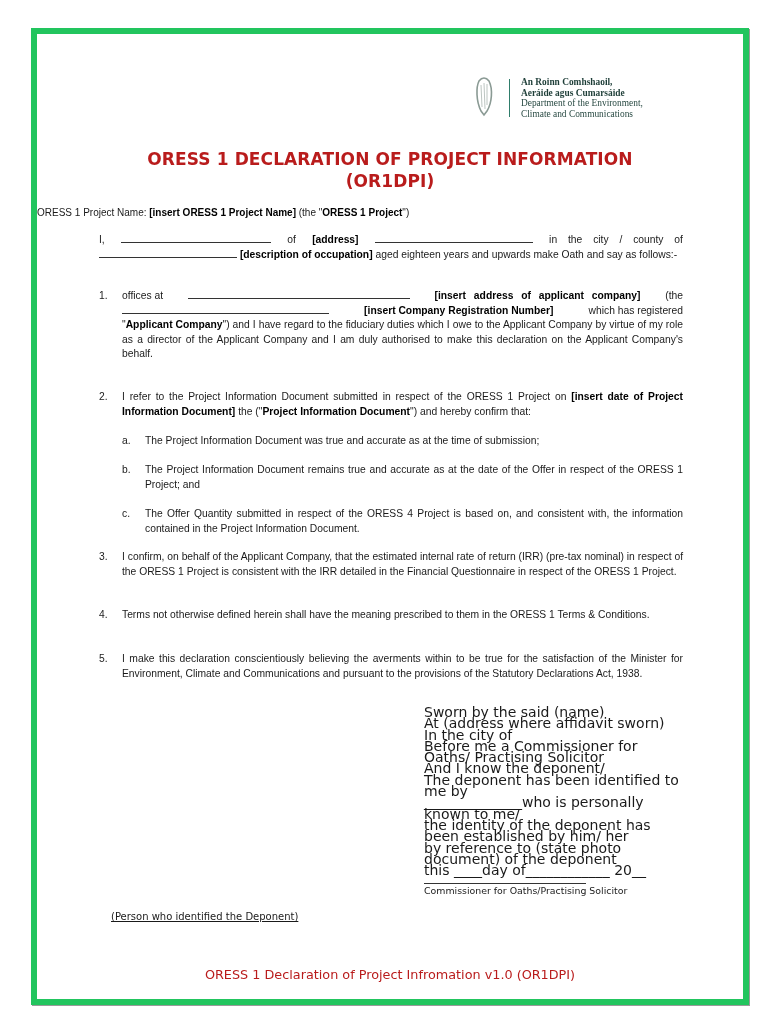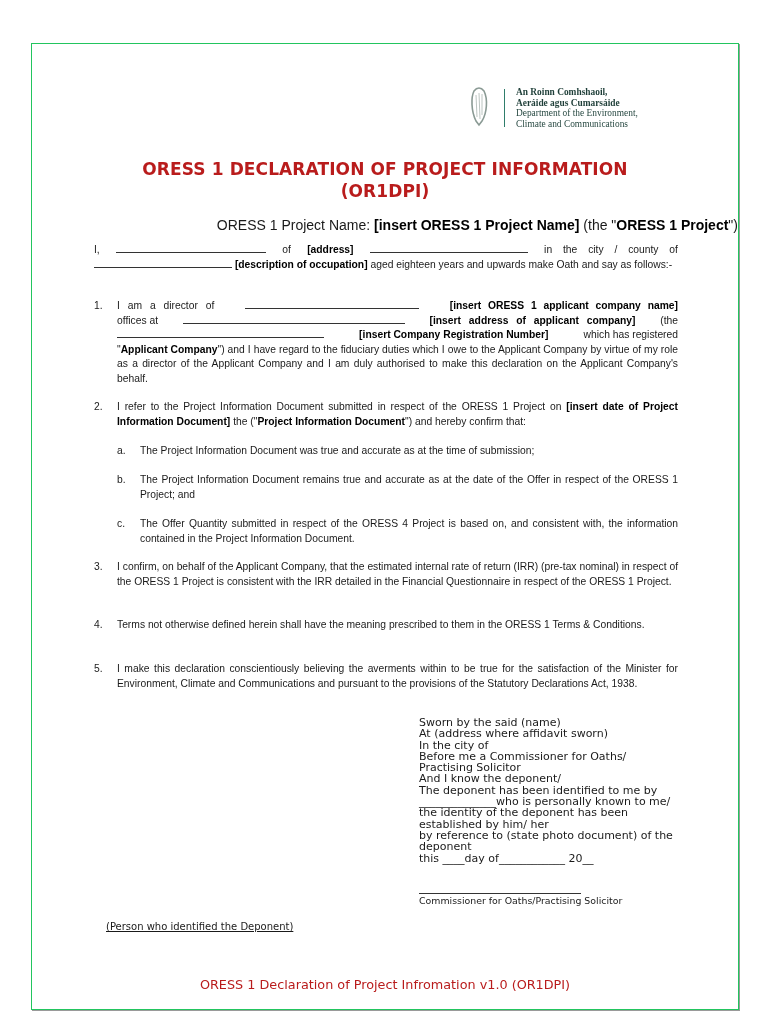--- a/index.html
+++ b/index.html
@@ -1,41 +1,41 @@
 <!DOCTYPE html>
 <html><head>
 <meta charset="utf-8">
 <style>
   html, body { margin:0; padding:0; background:#ffffff; }
   body { width:770px; height:1024px; position:relative; overflow:hidden; }
   .page {
-    position:absolute; left:31px; top:43px; width:706px; height:965px;
-    border:1px solid #22c55e; box-shadow: 1px 1px 0 #9a9a9a; background:#fff;
+    position:absolute; left:31px; top:28px; width:706px; height:965px;
+    border:6px solid #22c55e; box-shadow: 1px 1px 0 #9a9a9a; background:#fff;
   }
   .abs { position:absolute; }
   .sans { font-family:"Liberation Sans", sans-serif; color:#1a1a1a; }
   .dj { font-family:"DejaVu Sans", sans-serif; color:#1a1a1a; }
   b { font-weight:bold; color:#000; }
 
   
   .logo { left:438px; top:41px; width:200px; height:46px; }
   .harp { position:absolute; left:0; top:2px; width:20px; height:40px; }
   .logo-rule { position:absolute; left:34px; top:4px; width:1px; height:38px; background:#2f7d6b; }
   .logo-text { position:absolute; left:46px; top:2px; font-family:"Liberation Serif", serif; font-size:9.4px; line-height:10.6px; color:#2a4b44; white-space:nowrap; }
   .logo-text .g { font-weight:bold; color:#1e3e38; }
 
   .title { left:0; width:706px; top:114px; text-align:center; font-family:"DejaVu Sans", sans-serif; font-weight:bold; font-size:17px; line-height:22px; color:#b91c1c; letter-spacing:0.1px; }
 
-  .pname { left:0; width:706px; top:173px; text-align:right; font-size:14px; }
+  .pname { left:0; width:706px; top:173px; text-align:left; font-size:10px; }
 
   .para { font-size:10.3px; line-height:14.5px; text-align:justify; }
   .para .blank { display:inline-block; border-bottom:1px solid #333; height:9px; vertical-align:baseline; }
   .num { position:absolute; font-size:10.3px; line-height:14.5px; }
 
-  .sworn { left:387px; top:673px; width:260px; font-size:11px; line-height:11.3px; white-space:pre-line; }
+  .sworn { left:387px; top:673px; width:260px; font-size:14px; line-height:11.3px; white-space:pre-line; }
   .sigline { left:387px; top:849px; width:162px; border-top:1px solid #333; height:0; }
   .commissioner { left:387px; top:851px; font-size:9.4px; line-height:11px; }
   .person { left:74px; top:877px; font-size:10px; text-decoration:underline; }
   .footer { left:0; width:706px; top:933px; text-align:center; font-size:12.8px; color:#b91c1c; }
 </style>
 </head>
 <body>
 
 <div class="page">
 
@@ -67,25 +67,20 @@
       <span>of</span>
       <b>[address]</b>
       <span class="blank" style="width:158px;"></span>
       <span style="word-spacing:8px;">in the city / county of</span>
     </div>
     <div><span class="blank" style="width:138px;"></span> <b>[description of occupation]</b> <span>aged eighteen years and upwards make Oath and say as follows:-</span></div>
   </div>
 
   <div class="num sans" style="left:62px; top:255px;">1.</div>
   <div class="abs para sans" style="left:85px; top:255px; width:561px;">
-    <div style="display:flex; justify-content:space-between; align-items:baseline;">
-      <span style="word-spacing:5px;">I am a director of</span>
-      <span class="blank" style="width:174px;"></span>
-      <b style="word-spacing:4px;">[insert ORESS 1 applicant company name]</b>
-    </div>
     <div style="display:flex; justify-content:space-between; align-items:baseline;">
       <span>offices at</span>
       <span class="blank" style="width:222px;"></span>
       <b style="word-spacing:5px;">[insert address of applicant company]</b>
       <span>(the</span>
     </div>
     <div style="display:flex; justify-content:space-between; align-items:baseline;">
       <span class="blank" style="width:207px;"></span>
       <b>[insert Company Registration Number]</b>
       <span>which has registered</span>

